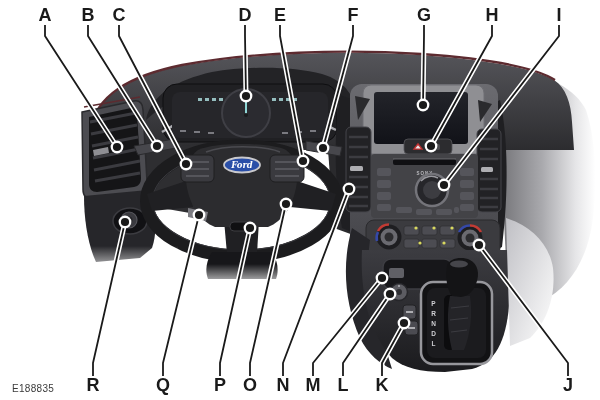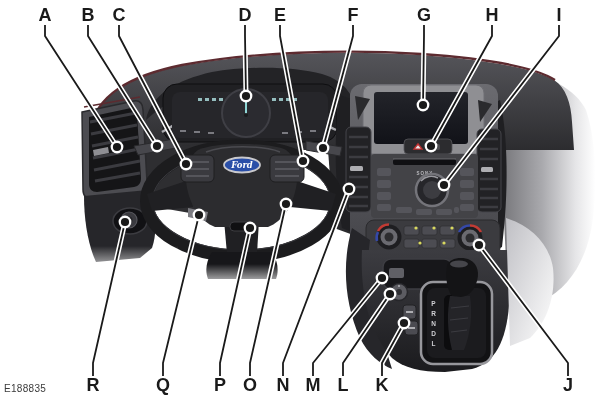--- a/index.html
+++ b/index.html
@@ -3,21 +3,21 @@
 <meta charset="utf-8">
 <style>
   html,body{margin:0;padding:0;background:#fff;}
   .stage{position:relative;width:600px;height:400px;background:#fff;overflow:hidden;
          font-family:"Liberation Sans",sans-serif;}
   .stage svg{position:absolute;left:0;top:0;}
   .callout-letter{font:bold 18px "Liberation Sans",sans-serif;fill:var(--label-text,#1a1a1a);}
   .gear-letter{font:bold 6.5px "Liberation Sans",sans-serif;fill:#cfcfd3;}
   .ford-script{font:italic bold 8.5px "DejaVu Serif",serif;fill:#ffffff;}
   .brand-text{font:bold 4.5px "Liberation Sans",sans-serif;fill:#b9b9be;letter-spacing:1px;}
-  .figure-code{position:absolute;left:4px;top:383px;font:10px "Liberation Sans",sans-serif;
+  .figure-code{position:absolute;left:12px;top:383px;font:10px "Liberation Sans",sans-serif;
                color:var(--figure-code-text,#3a3a3a);letter-spacing:.3px;}
 </style>
 </head>
 <body>
 
 <div class="stage">
   <svg width="600" height="400" viewBox="0 0 600 400">
     <defs>
       <linearGradient id="gTop" x1="0" y1="0" x2="0" y2="1">
         <stop offset="0" stop-color="#55555a"></stop>

